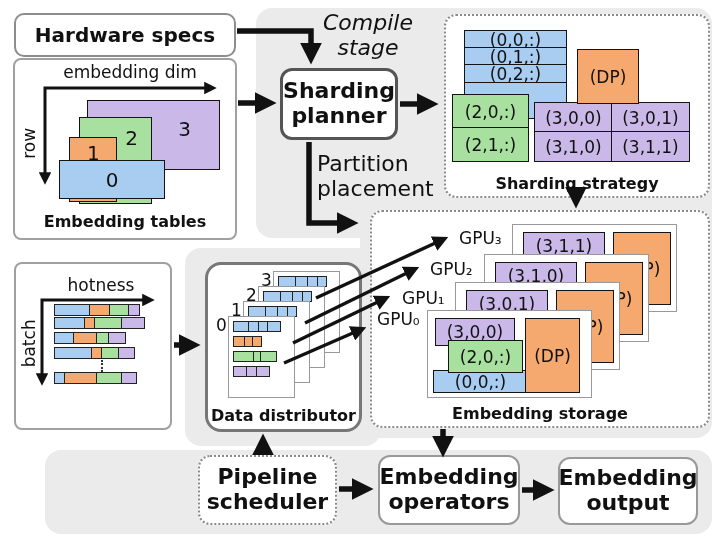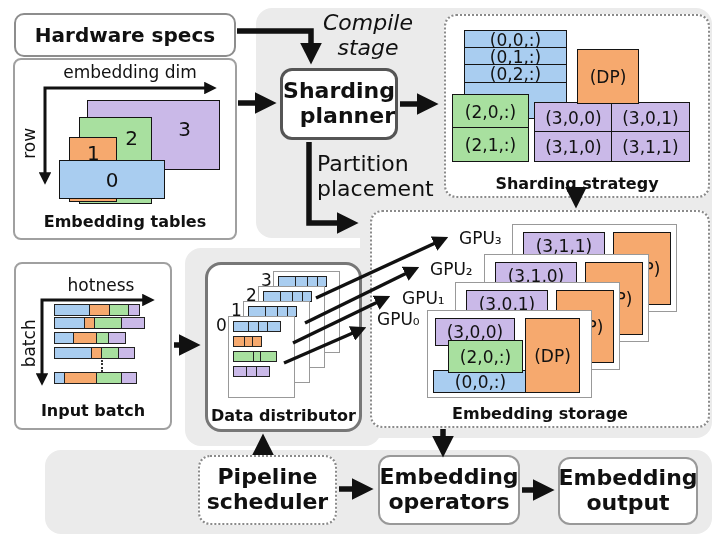--- a/index.html
+++ b/index.html
@@ -6,21 +6,21 @@
   #canvas{
     position:relative;width:716px;height:540px;background:#fff;overflow:hidden;
     font-family:"DejaVu Sans","Liberation Sans",sans-serif;color:#111;
   }
   .abs{position:absolute;}
   .region{position:absolute;background:#ebebeb;border-radius:16px;}
   .wbox{position:absolute;background:#fff;box-sizing:border-box;}
   .solidbox{border:2px solid #a0a0a0;border-radius:8px;}
   .dotbox{border:2px dotted #8a8a8a;border-radius:12px;}
   .nodebox{border:3px solid #555;border-radius:12px;display:flex;align-items:center;justify-content:center;text-align:center;}
-  .bold{font-weight:700;text-align:right;}
+  .bold{font-weight:700;}
   .t20{font-size:20px;line-height:1.1;}
   .t19{font-size:22px;line-height:1.12;}
   .t17{font-size:17px;line-height:1.1;}
   .italic{font-style:italic;}
   .ctr{display:flex;align-items:center;justify-content:center;text-align:center;}
   .title{position:absolute;left:0;right:0;text-align:center;font-weight:700;font-size:16px;}
   .cell{position:absolute;box-sizing:border-box;border:1.8px solid #141414;display:flex;align-items:center;justify-content:center;font-size:17px;}
   .srow{box-sizing:border-box;border:1.8px solid #141414;display:flex;align-items:center;justify-content:center;font-size:17px;}
   .srow+.srow{margin-top:-1.8px;}
   .card{position:absolute;background:#fff;border:1.5px solid #999;box-sizing:border-box;}
@@ -142,21 +142,20 @@
         <span class="seg" style="width: 18px; background: rgb(168, 224, 159);"></span>
         <span class="seg" style="width: 17px; background: rgb(202, 185, 232);"></span>
       </div>
     <div class="abs" style="left:85px;top:96px;height:12px;border-left:2.5px dotted #333;"></div>
     <div class="bars" style="left:38px;top:108px;">
         <span class="seg" style="width: 11px; background: rgb(169, 205, 240);"></span>
         <span class="seg" style="width: 34px; background: rgb(246, 169, 110);"></span>
         <span class="seg" style="width: 26px; background: rgb(168, 224, 159);"></span>
         <span class="seg" style="width: 16px; background: rgb(202, 185, 232);"></span>
       </div>
-    <div class="title" style="bottom:8px;">Input batch</div>
   </div>
 
   <div class="wbox" style="left:205px;top:262px;width:157px;height:170px;border:3px solid #777;border-radius:16px;">
     <div class="abs t17" style="left:53px;top:6px;">3</div>
     <div class="abs t17" style="left:38px;top:21px;">2</div>
     <div class="abs t17" style="left:23px;top:36px;">1</div>
     <div class="abs t17" style="left:8px;top:51px;">0</div>
     <div class="card" style="left:65px;top:6px;width:67px;height:82px;">
       <div class="bars" style="left:4px;top:4px;height:11px;">
           <span class="seg" style="width: 18px; background: rgb(169, 205, 240);"></span>

